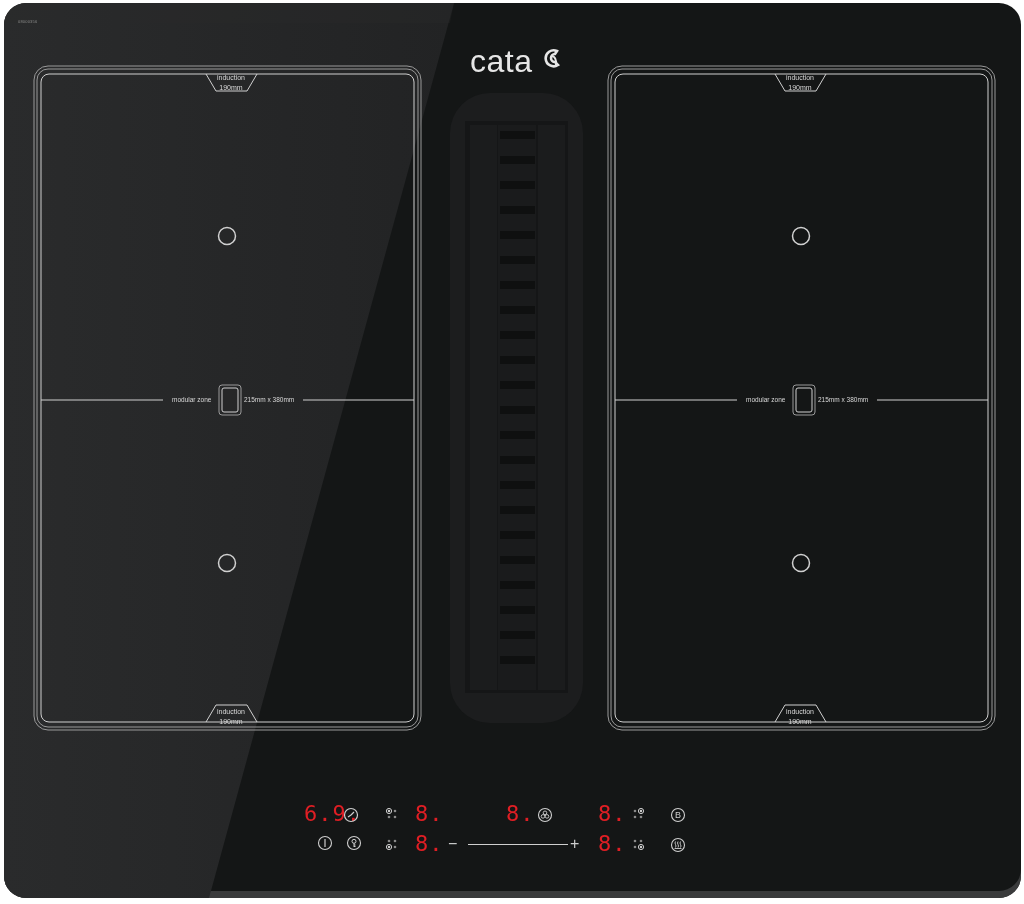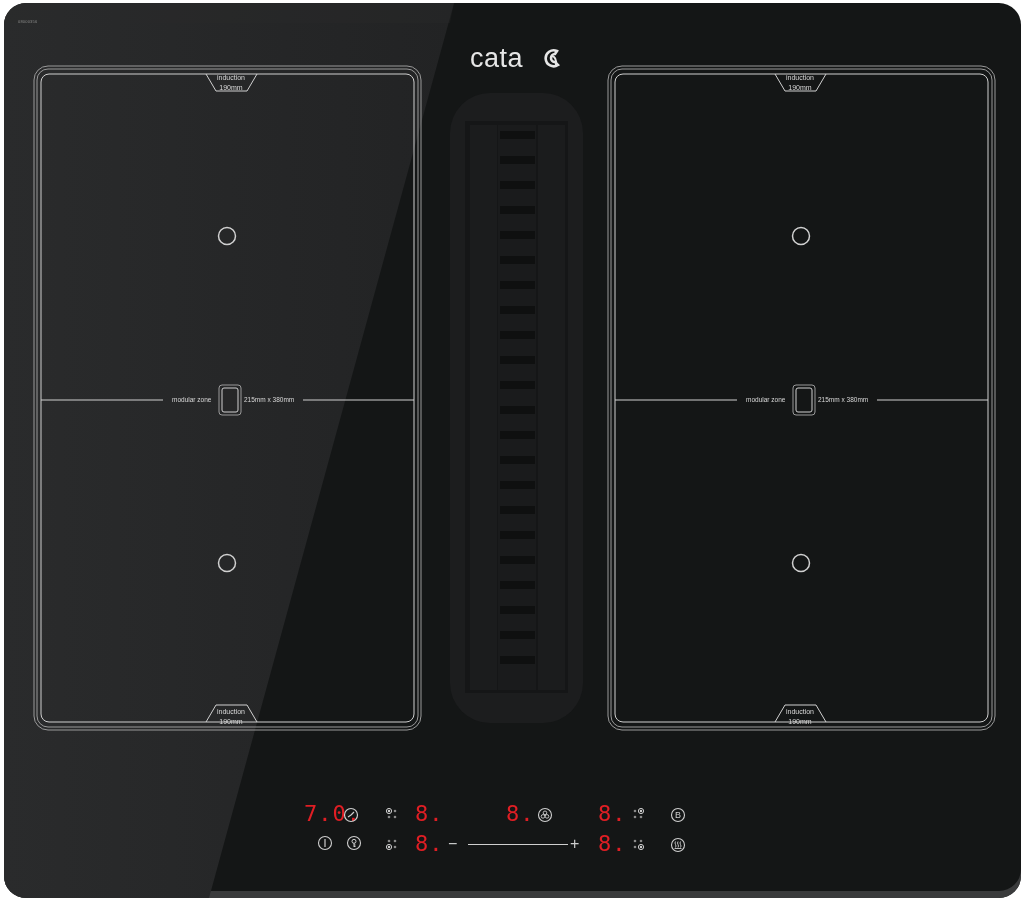--- a/index.html
+++ b/index.html
@@ -1,20 +1,20 @@
 <!DOCTYPE html>
 <html><head>
 <meta charset="utf-8">
 <style>
   html,body{margin:0;padding:0;background:#ffffff;}
   body{width:1024px;height:904px;position:relative;overflow:hidden;font-family:"Liberation Sans",sans-serif;}
   .hob{position:absolute;left:4px;top:3px;width:1017px;height:895px;border-radius:22px;background:#141616;overflow:hidden;box-shadow:inset 0 -7px 0 #3a3b3c;}
   .sheen{position:absolute;left:0;top:0;width:1017px;height:895px;pointer-events:none;}
   .serial{position:absolute;left:14px;top:16px;font-size:4px;color:#8a8a8a;letter-spacing:0.2px;}
-  .logo{position:absolute;left:466px;top:40px;font-size:27px;color:#e6e6e6;letter-spacing:0.5px;font-weight:400;}
+  .logo{position:absolute;left:466px;top:40px;font-size:32px;color:#e6e6e6;letter-spacing:0.5px;font-weight:400;}
   .logo-mark{position:absolute;left:538px;top:45px;}
   .zone{position:absolute;}
   .zone svg{position:absolute;left:0;top:0;}
   .zlabel{position:absolute;font-size:7px;color:#d8d8d8;text-align:center;line-height:10px;white-space:nowrap;}
   .mz{position:absolute;font-size:6.5px;color:#d8d8d8;white-space:nowrap;}
   .vent{position:absolute;left:446px;top:90px;width:133px;height:630px;border-radius:40px;background:#1c1d1e;}
   .digit{position:absolute;font-family:"DejaVu Sans Mono",monospace;font-size:22px;color:#e01e24;line-height:22px;letter-spacing:1px;font-weight:400;}
   .ctl-icon{position:absolute;}
   .slider-label{position:absolute;color:#cfcfcf;font-size:16px;line-height:16px;}
   .slider-line{position:absolute;left:464px;top:841px;width:100px;height:1px;background:#cfcfcf;}
@@ -122,21 +122,21 @@
     <div class="zlabel" style="left:167px;top:642px;width:52px;">
       <div>induction</div>
       <div>190mm</div>
     </div>
     <div class="mz" style="left:139px;top:331px;">modular zone</div>
     <div class="mz" style="left:211px;top:331px;">215mm x 380mm</div>
   </div>
 
   <div>
 
-    <div class="digit" style="left:300px;top:800px;">7.0.</div>
+    <div class="digit" style="left:300px;top:800px;">6.9.</div>
     <svg class="ctl-icon" width="16" height="16" style="left:339px;top:804px;">
       <circle cx="8" cy="8" r="6.5" fill="none" stroke="#cfcfcf" stroke-width="1.2"></circle>
       <path d="M8 8 L11 5 M8 8 L5 10" stroke="#cfcfcf" stroke-width="1.2" fill="none"></path>
     </svg>
     <svg class="ctl-icon" width="14" height="14" style="left:381px;top:804px;">
       <circle cx="4" cy="4" r="2.6" fill="none" stroke="#cfcfcf" stroke-width="1"></circle>
         <circle cx="4" cy="4" r="1.2" fill="#cfcfcf"></circle>
       <circle cx="10" cy="4" r="1.3" fill="#8a8a8a"></circle>
         <circle cx="4" cy="10" r="1.3" fill="#8a8a8a"></circle>
         <circle cx="10" cy="10" r="1.3" fill="#8a8a8a"></circle>

